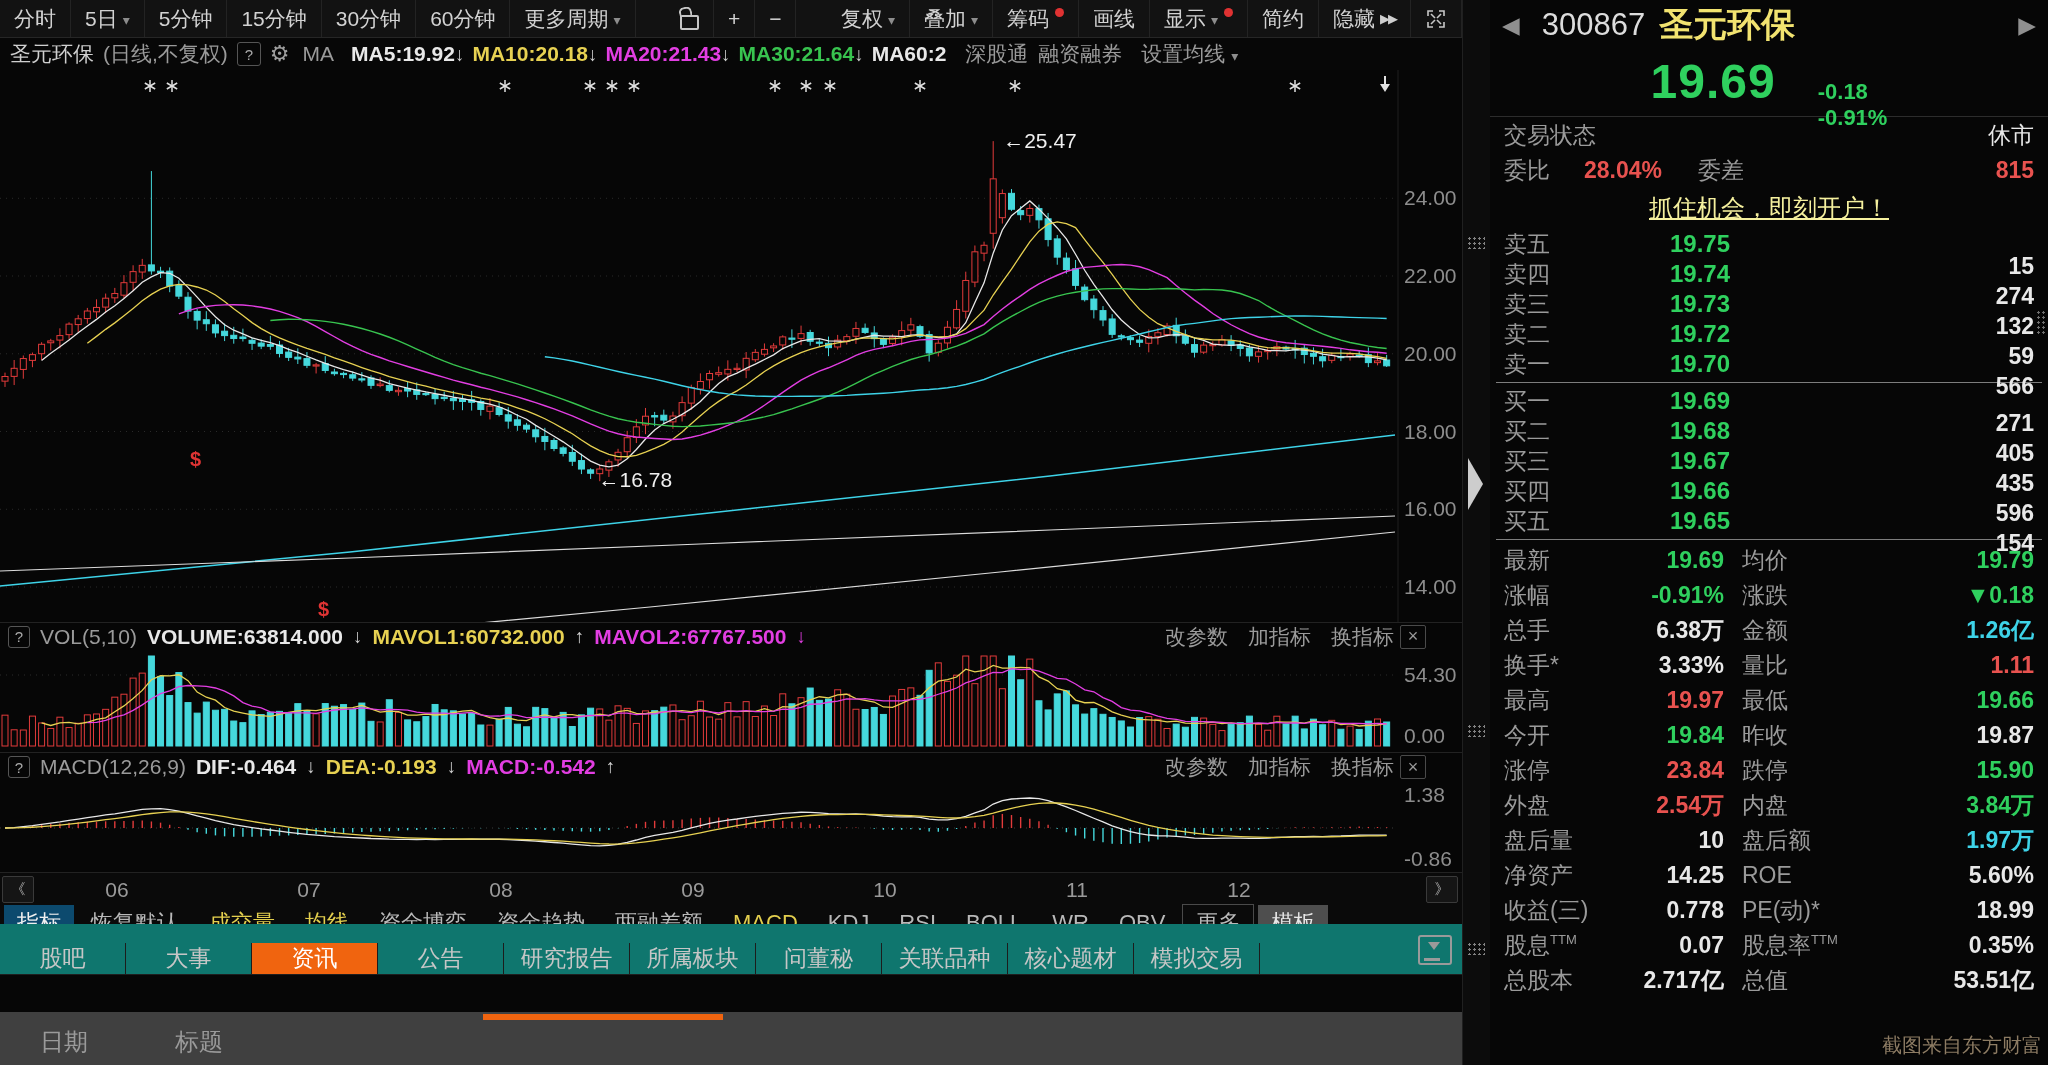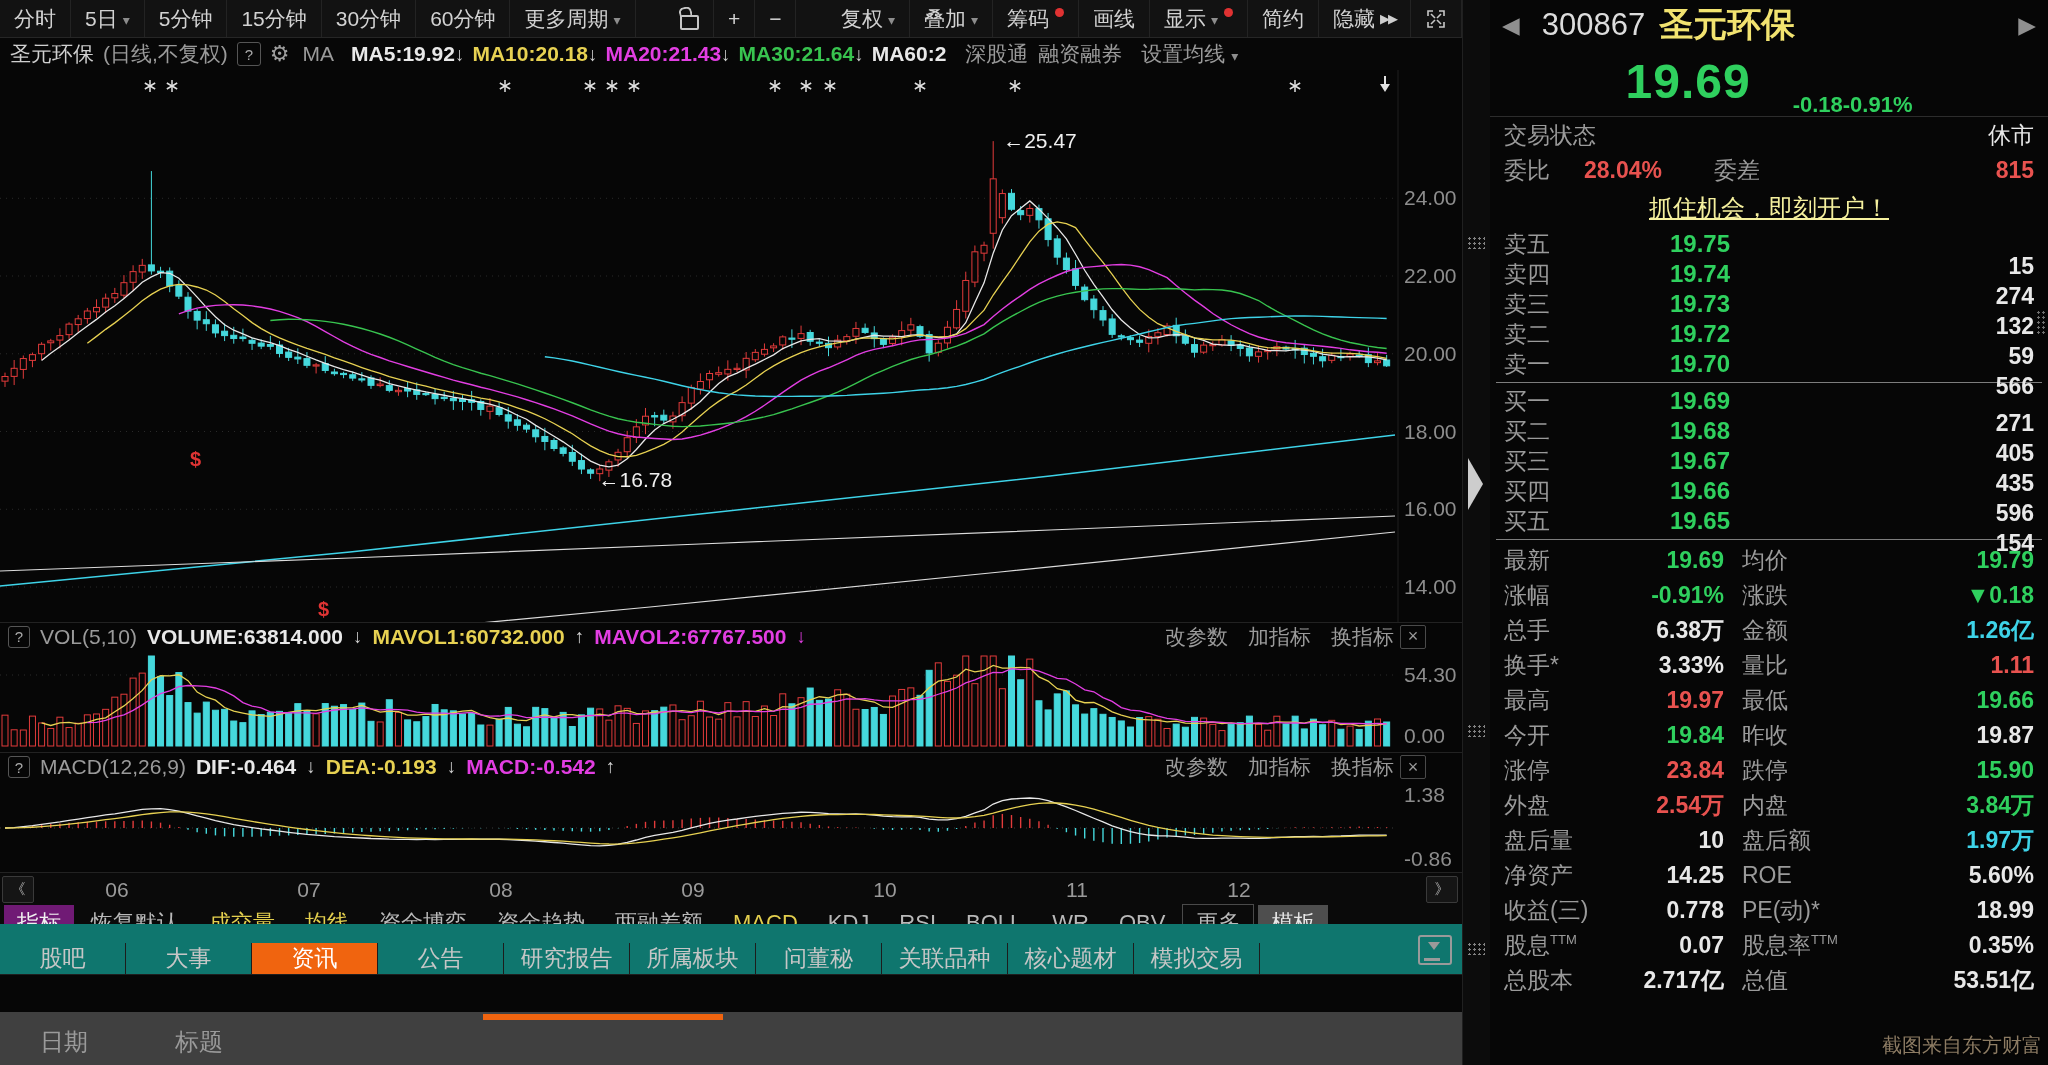--- a/index.html
+++ b/index.html
@@ -55,21 +55,21 @@
          border-bottom:1px solid #222;background:#0a0a0a;}
   .x-month{position:absolute;top:5px;color:#9a9a9a;font-size:21px;transform:translateX(-50%);}
   .x-nav{position:absolute;top:3px;width:30px;height:25px;border:1px solid #3a3a3a;background:#151515;
          color:#b5b5b5;font-size:15px;display:flex;align-items:center;justify-content:center;border-radius:2px;}
   .x-nav.l{left:2px;} .x-nav.r{right:4px;}
 
   
   .ind-tabs{position:absolute;left:0;top:905px;width:1462px;height:35px;display:flex;align-items:center;
             gap:4px;padding-left:4px;font-size:22px;background:#0a0a0a;}
   .itab{padding:3px 13px;color:#b9b9b9;white-space:nowrap;}
-  .itab.activebox{background:#701a75;color:#f0f0f0;}
+  .itab.activebox{background:#0c4a6e;color:#f0f0f0;}
   .itab.yellow{color:#e3cf4e;}
   .itab.boxed{border:1px solid #4a4a4a;}
   .itab.filled{background:#4e4e4e;color:#e8e8e8;}
 
   
   .h-divider{position:absolute;left:0;top:940px;width:1462px;height:22px;background:#111;
              border-bottom:1px solid #222;}
   .grip{position:absolute;width:20px;height:13px;
         background-image:radial-gradient(#828282 1.3px,transparent 1.4px);background-size:5px 5px;}
   .down-tri{position:absolute;left:975px;top:6px;width:0;height:0;border-left:17px solid transparent;
@@ -96,28 +96,28 @@
 
   
   .quote{position:absolute;left:1490px;top:0;width:558px;height:1065px;background:#060606;color:#9a9a9a;}
   .q-header{height:50px;display:flex;align-items:center;padding:0 12px;}
   .q-nav{color:#8f8f8f;font-size:23px;}
   .q-code{color:#dcdcdc;font-size:31px;margin-left:22px;}
   .q-name{color:#f2e370;font-size:34px;font-weight:bold;margin-left:14px;}
   .q-spacer{flex:1;}
   .q-price-row{height:62px;display:flex;align-items:center;justify-content:center;gap:42px;}
   .q-price{font-size:48px;font-weight:bold;color:#2fd05e;letter-spacing:1px;}
-  .q-chg{display:flex;flex-direction:row;line-height:26px;font-size:22px;font-weight:bold;
+  .q-chg{display:flex;flex-direction:column;line-height:26px;font-size:22px;font-weight:bold;
          color:#2fd05e;margin-top:48px;}
   .q-line{display:flex;align-items:center;padding:0 14px;font-size:23px;}
   .q-status{height:36px;border-top:1px solid #2c2c2c;margin-top:4px;}
   .q-status .val{margin-left:auto;color:#e8e8e8;}
   .q-weibi{height:34px;}
   .q-weibi .v1{font-weight:bold;margin-left:34px;}
-  .q-weibi .l2{margin-left:52px;}
+  .q-weibi .l2{margin-left:36px;}
   .q-weibi .v2{font-weight:bold;margin-left:auto;}
   .q-ad{height:42px;line-height:42px;text-align:center;color:#f5f09e;font-size:24px;}
   .q-ad span{text-decoration:underline;}
   .q-row{height:30px;display:flex;align-items:center;padding:0 14px;font-size:23px;}
   .q-row .lbl{width:76px;color:#9a9a9a;}
   .q-row .prc{width:150px;text-align:right;font-weight:bold;color:#2fd05e;font-size:24px;}
   .q-row .qty{flex:1;text-align:right;color:#e8e8e8;font-weight:bold;margin-top:45px;}
   .q-sep{border-top:1px solid #7d7d7d;margin:3px 6px;}
   .q-srow{height:35px;display:flex;align-items:center;padding:0 14px;font-size:23px;}
   .q-srow .sl1{width:112px;color:#9a9a9a;white-space:nowrap;}

